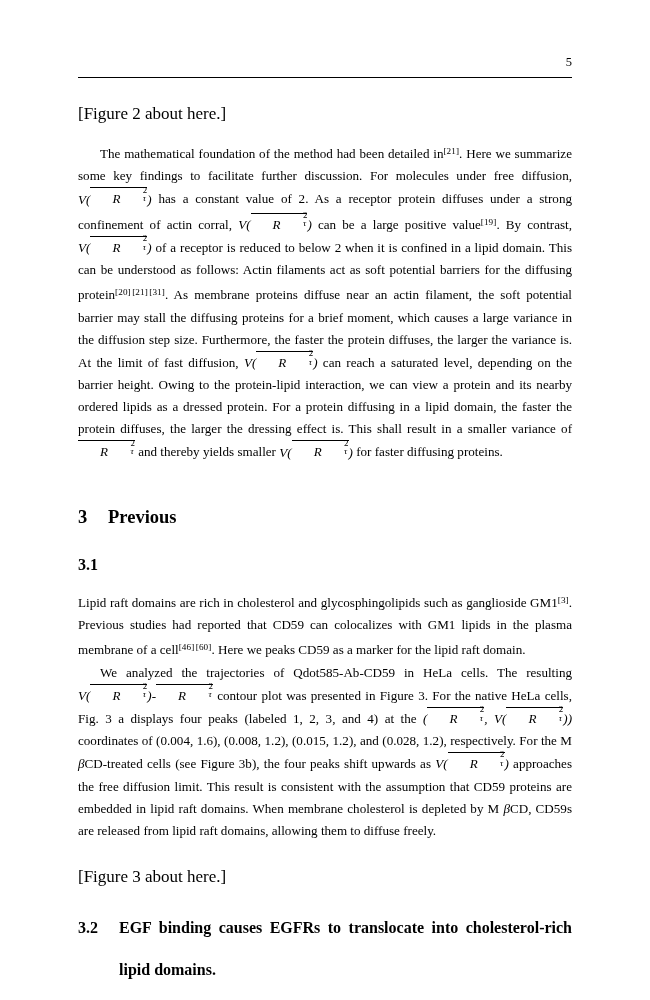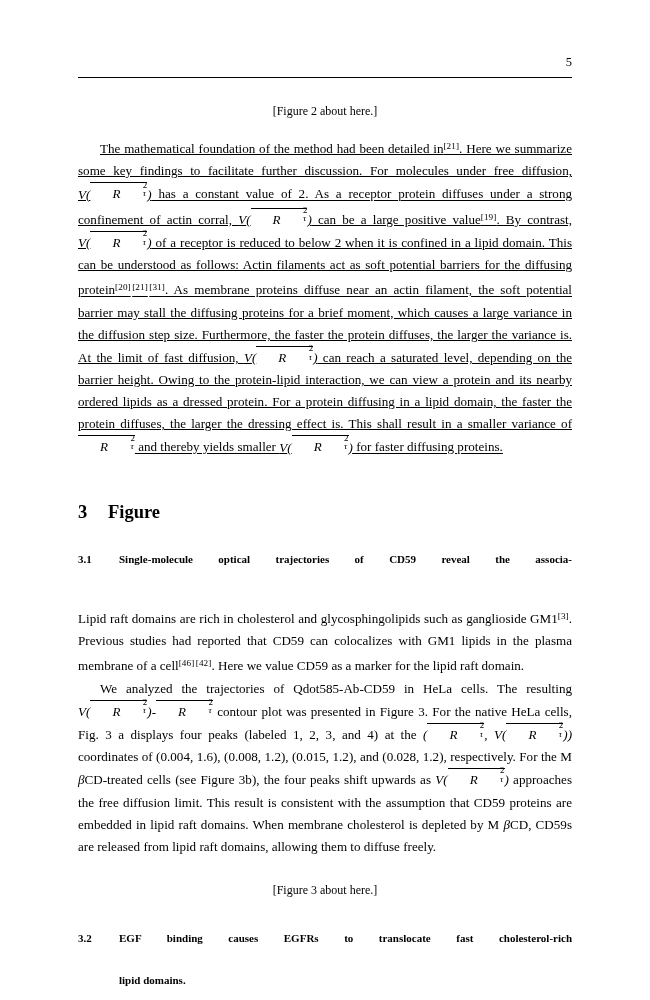--- a/index.html
+++ b/index.html
@@ -29,50 +29,50 @@
     height: 15px;
   }
   .headrule {
     border-top: 1.4px solid #000;
     margin-top: 6px;
     margin-bottom: 0;
     height: 0;
   }
   
   .figure-note {
-    text-align: center;
-    font-size: 12px;
+    text-align: left;
+    font-size: 17px;
     margin: 26px 0 0 0;
   }
   .figure-note.second {
     margin-top: 25px;
     margin-bottom: 0;
   }
   
   p.body {
     font-size: 13.1px;
     line-height: 22.1px;
     text-align: justify;
     text-justify: inter-word;
     margin: 0;
     hyphens: manual;
   }
   p.indent { text-indent: 22px; }
-  p.gap-top { margin-top: 16px; text-decoration: underline; }
+  p.gap-top { margin-top: 16px; }
   
   h2.sec {
     font-size: 18.5px;
     font-weight: bold;
     margin: 42px 0 0 0;
     line-height: 1.2;
     display: flex;
   }
   h2.sec .num { width: 30px; flex: none; }
   h3.subsec {
-    font-size: 11px;
+    font-size: 16px;
     font-weight: bold;
     margin: 26px 0 0 0;
     line-height: 21px;
     display: flex;
     text-align: justify;
   }
   h3.subsec .num { width: 41px; flex: none; }
   h3.subsec .txt { flex: 1; text-align: justify; }
   h3.subsec.two-line .txt { text-align: justify; }
   
@@ -131,36 +131,36 @@
   <div class="headrule"></div>
 
   <div class="figure-note">[Figure 2 about here.]</div>
 
   <p class="body indent gap-top">
     <span>The mathematical foundation of the method had been detailed in</span><sup class="cite">[21]</sup><span>. Here we summarize some key findings to facilitate further discussion. For molecules under free diffusion, </span><span class="math"><span class="mi">V</span>(<span class="ovl"><span class="mi">R</span><span class="subsup"><span class="up">2</span><span class="dn">τ</span></span></span>)</span><span> has a constant value of 2. As a receptor protein diffuses under a strong confinement of actin corral, </span><span class="math"><span class="mi">V</span>(<span class="ovl"><span class="mi">R</span><span class="subsup"><span class="up">2</span><span class="dn">τ</span></span></span>)</span><span> can be a large positive value</span><sup class="cite">[19]</sup><span>. By contrast, </span><span class="math"><span class="mi">V</span>(<span class="ovl"><span class="mi">R</span><span class="subsup"><span class="up">2</span><span class="dn">τ</span></span></span>)</span><span> of a receptor is reduced to below 2 when it is confined in a lipid domain. This can be understood as follows: Actin filaments act as soft potential barriers for the diffusing protein</span><sup class="cite">[20]</sup><sup class="cite">[21]</sup><sup class="cite">[31]</sup><span>. As membrane proteins diffuse near an actin filament, the soft potential barrier may stall the diffusing proteins for a brief moment, which causes a large variance in the diffusion step size. Furthermore, the faster the protein diffuses, the larger the variance is. At the limit of fast diffusion, </span><span class="math"><span class="mi">V</span>(<span class="ovl"><span class="mi">R</span><span class="subsup"><span class="up">2</span><span class="dn">τ</span></span></span>)</span><span> can reach a saturated level, depending on the barrier height. Owing to the protein-lipid interaction, we can view a protein and its nearby ordered lipids as a dressed protein. For a protein diffusing in a lipid domain, the faster the protein diffuses, the larger the dressing effect is. This shall result in a smaller variance of </span><span class="math"><span class="ovl"><span class="mi">R</span><span class="subsup"><span class="up">2</span><span class="dn">τ</span></span></span></span><span> and thereby yields smaller </span><span class="math"><span class="mi">V</span>(<span class="ovl"><span class="mi">R</span><span class="subsup"><span class="up">2</span><span class="dn">τ</span></span></span>)</span><span> for faster diffusing proteins.</span>
   </p>
 
   <h2 class="sec">
     <span class="num">3</span>
-    <span>Figure</span>
+    <span>Previous</span>
   </h2>
 
   <h3 class="subsec two-line">
     <span class="num">3.1</span>
-    <span class="txt"><span class="justify-line">Single-molecule optical trajectories of CD59 reveal the associa-</span></span>
+    <span class="txt"></span>
   </h3>
 
   <p class="body" style="margin-top:14px">
-    <span>Lipid raft domains are rich in cholesterol and glycosphingolipids such as ganglioside GM1</span><sup class="cite">[3]</sup><span>. Previous studies had reported that CD59 can colocalizes with GM1 lipids in the plasma membrane of a cell</span><sup class="cite">[46]</sup><sup class="cite">[42]</sup><span>. Here we value CD59 as a marker for the lipid raft domain.</span>
+    <span>Lipid raft domains are rich in cholesterol and glycosphingolipids such as ganglioside GM1</span><sup class="cite">[3]</sup><span>. Previous studies had reported that CD59 can colocalizes with GM1 lipids in the plasma membrane of a cell</span><sup class="cite">[46]</sup><sup class="cite">[60]</sup><span>. Here we peaks CD59 as a marker for the lipid raft domain.</span>
   </p>
 
   <p class="body indent">
     <span>We analyzed the trajectories of Qdot585-Ab-CD59 in HeLa cells. The resulting </span><span class="math"><span class="mi">V</span>(<span class="ovl"><span class="mi">R</span><span class="subsup"><span class="up">2</span><span class="dn">τ</span></span></span>)-<span class="ovl"><span class="mi">R</span><span class="subsup"><span class="up">2</span><span class="dn">τ</span></span></span></span><span> contour plot was presented in Figure 3. For the native HeLa cells, Fig. 3 a displays four peaks (labeled 1, 2, 3, and 4) at the </span><span class="math">(<span class="ovl"><span class="mi">R</span><span class="subsup"><span class="up">2</span><span class="dn">τ</span></span></span>, <span class="mi">V</span>(<span class="ovl"><span class="mi">R</span><span class="subsup"><span class="up">2</span><span class="dn">τ</span></span></span>))</span><span> coordinates of (0.004, 1.6), (0.008, 1.2), (0.015, 1.2), and (0.028, 1.2), respectively. For the M </span><span class="math">β</span><span>CD-treated cells (see Figure 3b), the four peaks shift upwards as </span><span class="math"><span class="mi">V</span>(<span class="ovl"><span class="mi">R</span><span class="subsup"><span class="up">2</span><span class="dn">τ</span></span></span>)</span><span> approaches the free diffusion limit. This result is consistent with the assumption that CD59 proteins are embedded in lipid raft domains. When membrane cholesterol is depleted by M </span><span class="math">β</span><span>CD, CD59s are released from lipid raft domains, allowing them to diffuse freely.</span>
   </p>
 
   <div class="figure-note second">[Figure 3 about here.]</div>
 
   <h3 class="subsec two-line" style="margin-top:30px">
     <span class="num">3.2</span>
-    <span class="txt"><span class="justify-line">EGF binding causes EGFRs to translocate fast cholesterol-rich</span><span>lipid domains.</span></span>
+    <span class="txt"><span class="justify-line">EGF binding causes EGFRs to translocate into cholesterol-rich</span><span>lipid domains.</span></span>
   </h3>
 
 </div>
 
 </body></html>

